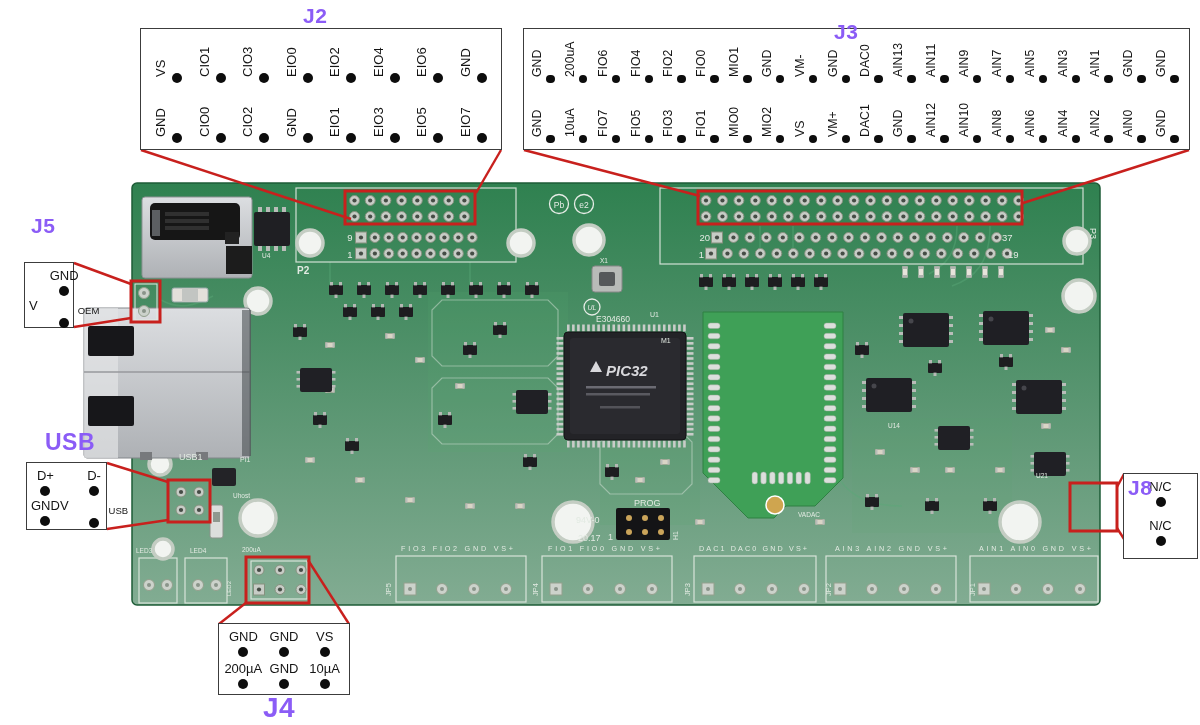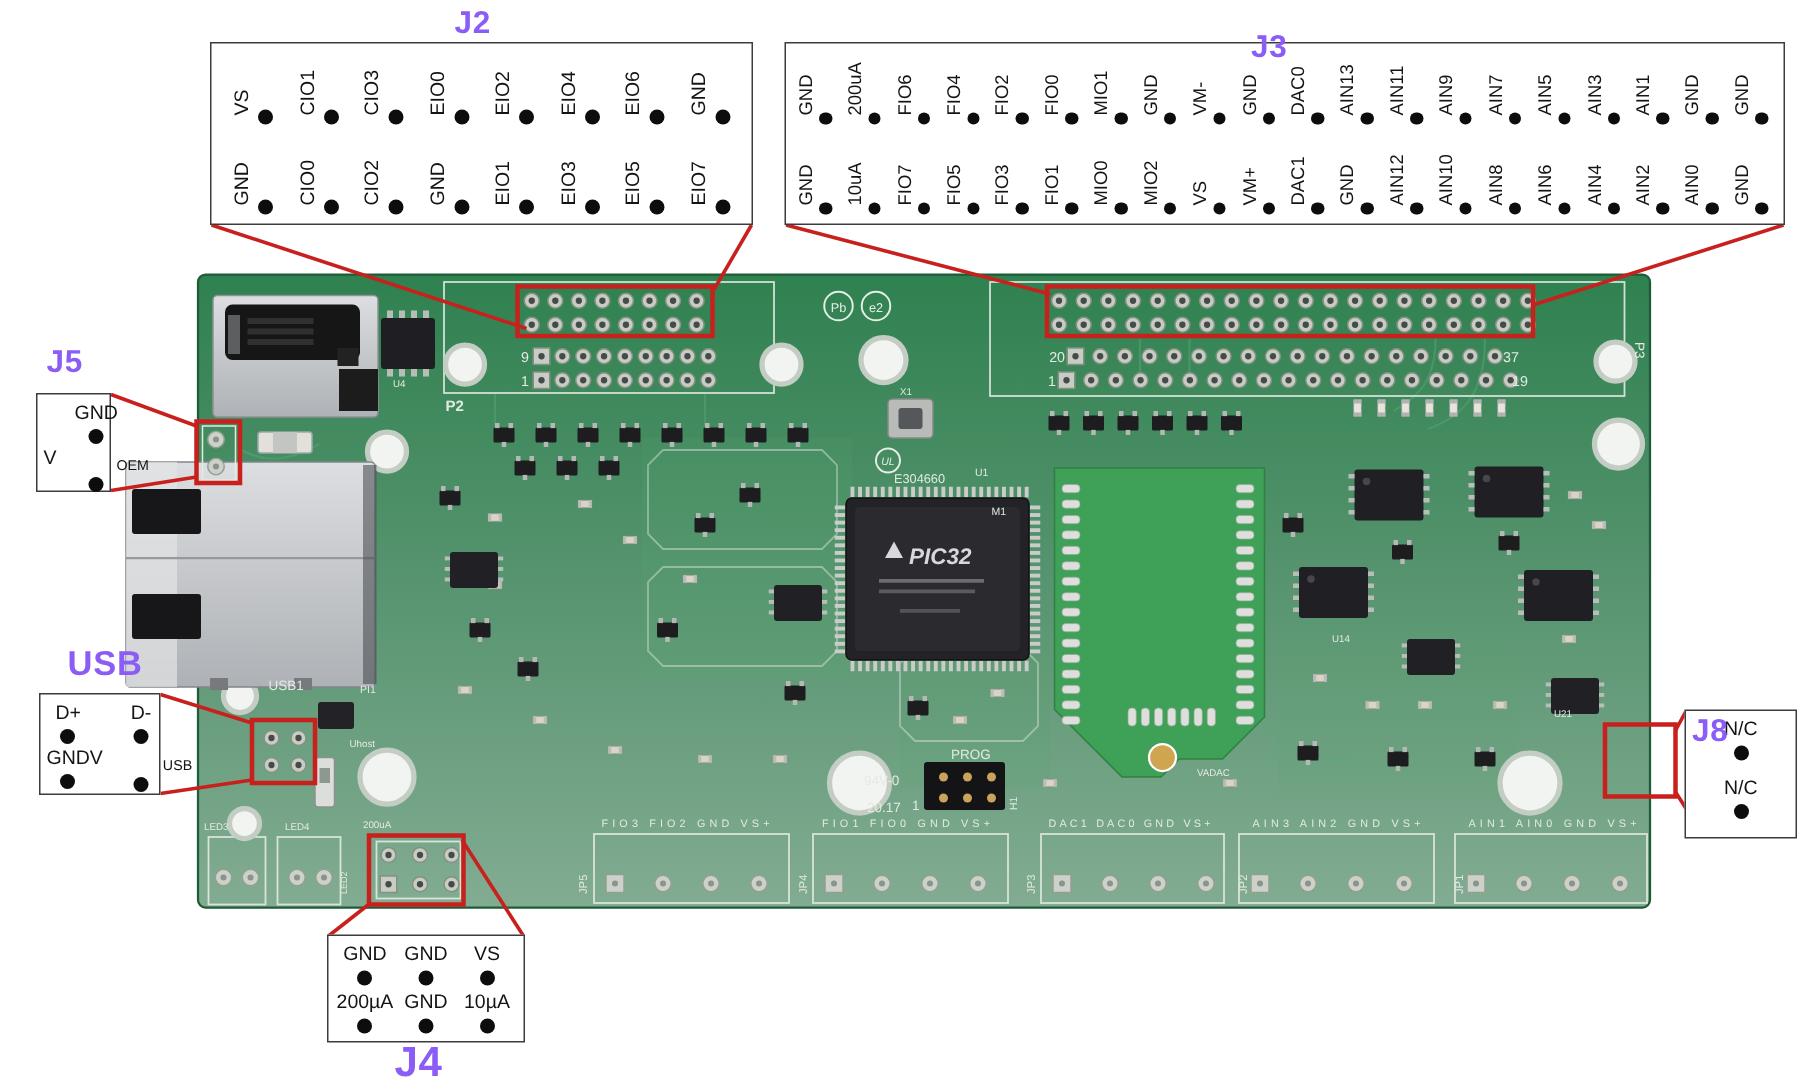--- a/index.html
+++ b/index.html
@@ -30,21 +30,21 @@
   #j4-box .hgrid{grid-template-columns:1fr 1fr 1fr;grid-template-rows:1fr 1fr;}
   
   #j2-box{left:140px;top:28px;width:362px;height:122px;padding:2px 6px;}
   #j3-box{left:523px;top:28px;width:667px;height:122px;padding:2px 4px;}
   #j5-box{left:24px;top:262px;width:50px;height:66px;}
   #usb-box{left:26px;top:462px;width:81px;height:68px;}
   #j8-box{left:1123px;top:473px;width:75px;height:86px;}
   #j4-box{left:218px;top:623px;width:132px;height:72px;}
   #j2-label{left:303px;top:4px;}
   #j3-label{left:834px;top:20px;}
-  #j5-label{left:31px;top:230px;}
+  #j5-label{left:31px;top:214px;}
   #usb-label{left:45px;top:429px;font-size:23px;}
   #j8-label{left:1128px;top:442px;margin-top:34px;}
   #j4-label{left:263px;top:692px;font-size:28px;}
 </style>
 </head>
 <body>
 
 <div class="stage">
 
 <svg class="pcb" width="1200" height="725" viewBox="0 0 1200 725">

